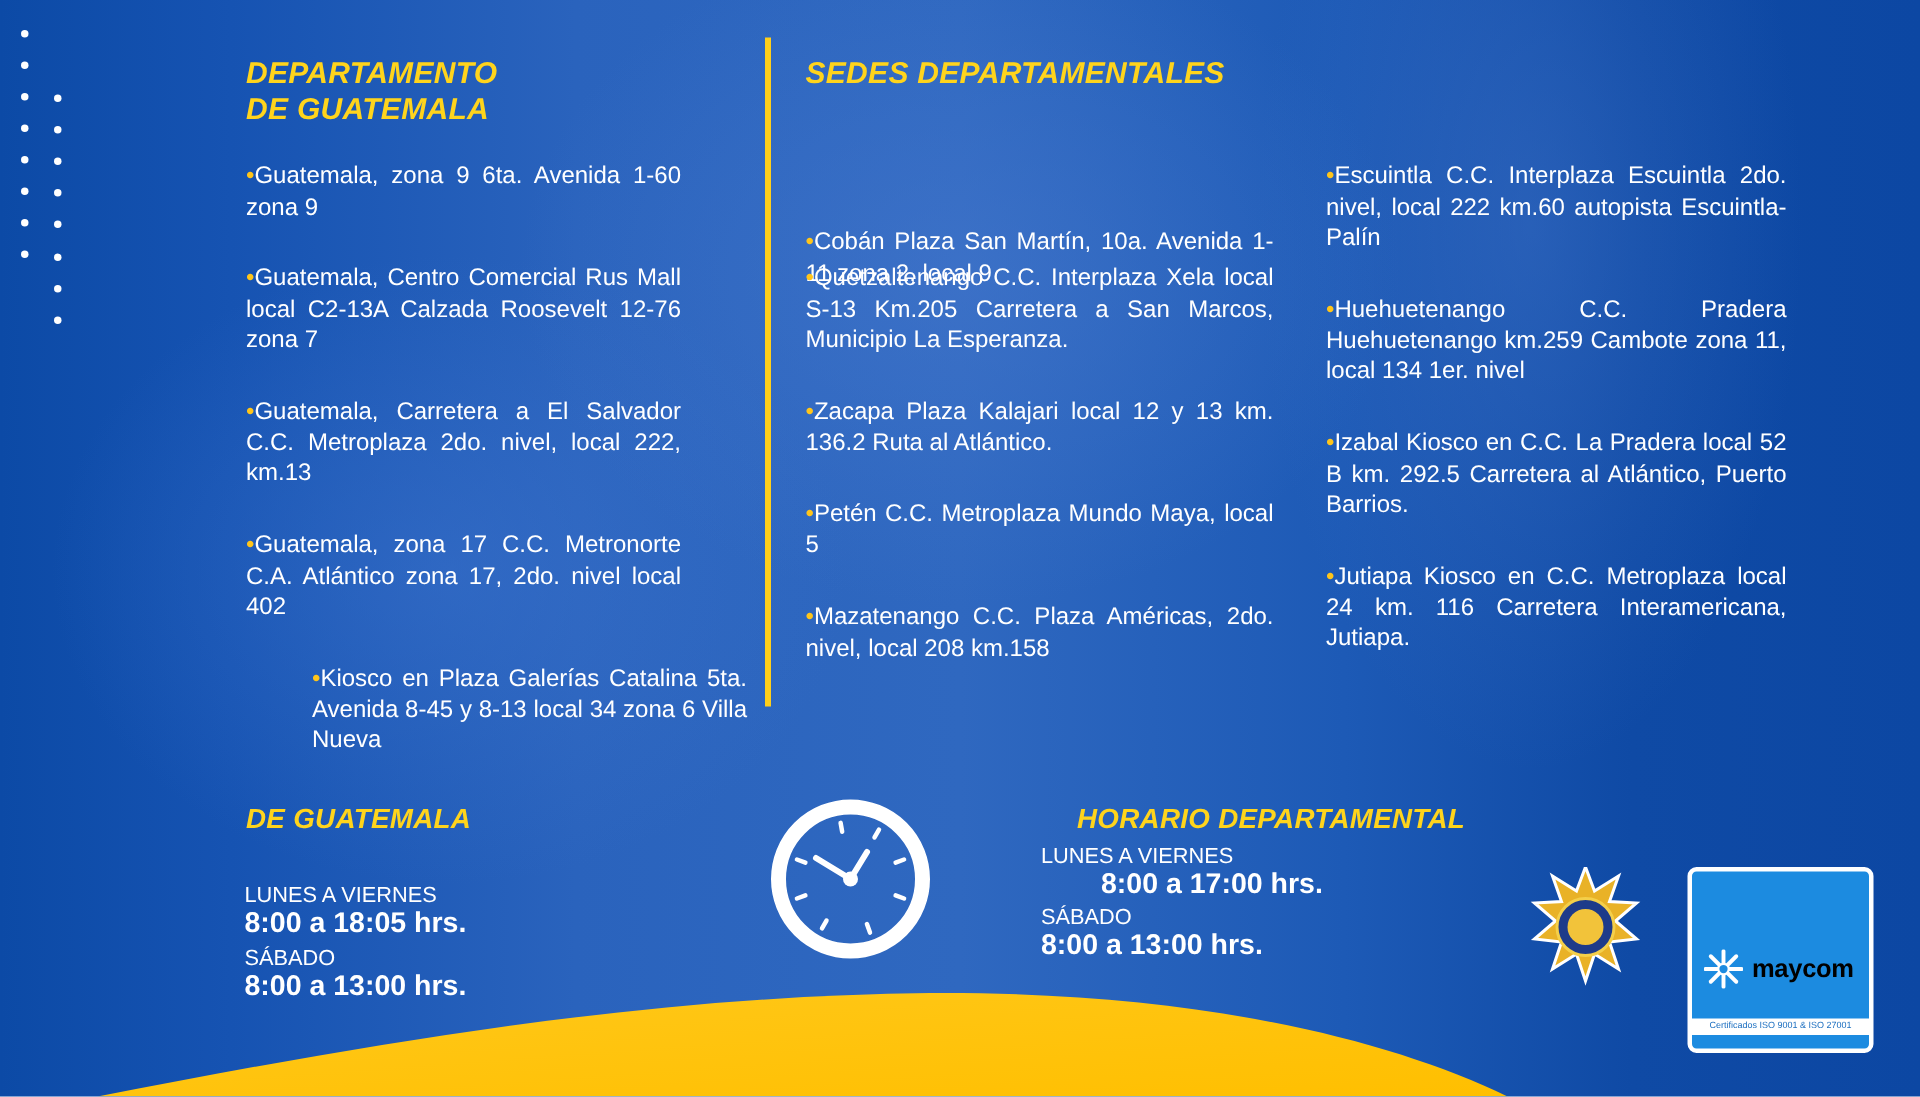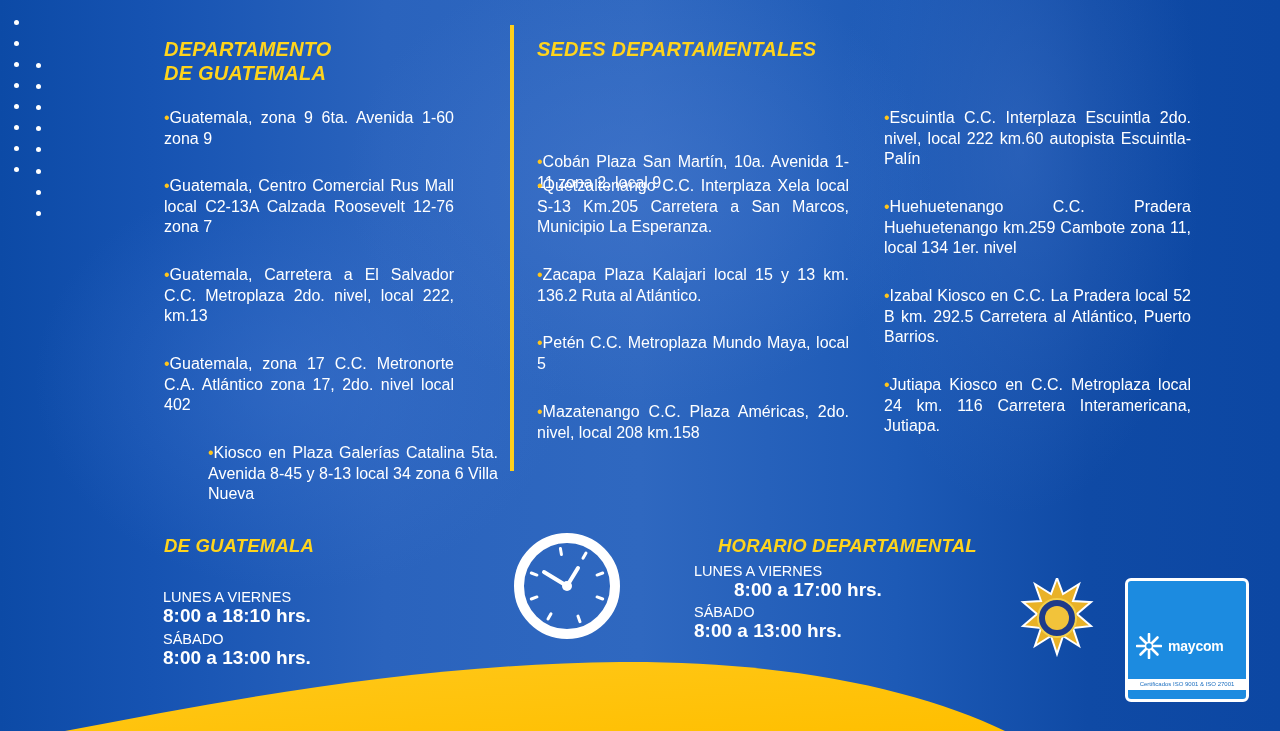--- a/index.html
+++ b/index.html
@@ -30,21 +30,21 @@
   .wave { position: absolute; left: 0; top: 0; width: 1280px; height: 731px; pointer-events: none; }
   .logo-transito { position: absolute; left: 1006px; top: 578px; width: 102px; height: 128px; }
   .maycom {
     position: absolute; left: 1125px; top: 578px; width: 124px; height: 124px;
     border: 3px solid #ffffff; border-radius: 6px; box-sizing: border-box;
     background: #1c8be0;
   }
   .maycom .brand {
     position: absolute; left: 8px; top: 52px; display: flex; align-items: center; gap: 6px;
   }
-  .maycom .brand-name { font-size: 14px; font-weight: 700; color: #ffffff; letter-spacing: -0.2px; }
+  .maycom .brand-name { font-size: 17px; font-weight: 700; color: #000000; letter-spacing: -0.2px; }
   .maycom .cert-band {
     position: absolute; left: 0; right: 0; top: 98px; height: 11px; background: #ffffff;
     color: #1c6fc0; font-size: 6px; line-height: 11px; text-align: center; white-space: nowrap;
   }
 </style>
 </head>
 <body>
 
 <div>
   <span class="dot" style="left:14px;top:20px"></span>
@@ -87,36 +87,36 @@
   <div class="entry" style="left:164px;top:443px;width:290px;margin-left:44px;"><span class="bullet">•</span><span>Kiosco en Plaza Galerías Catalina 5ta. Avenida 8-45 y 8-13 local 34 zona 6 Villa Nueva</span></div>
 </section>
 
 <div class="vline"></div>
 
 <section>
   <div class="heading" style="left:537px;top:37px;text-align:center;">SEDES DEPARTAMENTALES</div>
 
   <div class="entry" style="left:537px;top:108px;width:312px;margin-top:44px;"><span class="bullet">•</span><span>Cobán Plaza San Martín, 10a. Avenida 1-11 zona 2, local 9</span></div>
   <div class="entry" style="left:537px;top:176px;width:312px;"><span class="bullet">•</span><span>Quetzaltenango C.C. Interplaza Xela local S-13 Km.205 Carretera a San Marcos, Municipio La Esperanza.</span></div>
-  <div class="entry" style="left:537px;top:265px;width:312px;"><span class="bullet">•</span><span>Zacapa Plaza Kalajari local 15 y 13 km. 136.2 Ruta al Atlántico.</span></div>
+  <div class="entry" style="left:537px;top:265px;width:312px;"><span class="bullet">•</span><span>Zacapa Plaza Kalajari local 12 y 13 km. 136.2 Ruta al Atlántico.</span></div>
   <div class="entry" style="left:537px;top:333px;width:312px;"><span class="bullet">•</span><span>Petén C.C. Metroplaza Mundo Maya, local 5</span></div>
   <div class="entry" style="left:537px;top:402px;width:312px;"><span class="bullet">•</span><span>Mazatenango C.C. Plaza Américas, 2do. nivel, local 208 km.158</span></div>
 
   <div class="entry" style="left:884px;top:108px;width:307px;"><span class="bullet">•</span><span>Escuintla C.C. Interplaza Escuintla 2do. nivel, local 222 km.60 autopista Escuintla-Palín</span></div>
   <div class="entry" style="left:884px;top:197px;width:307px;"><span class="bullet">•</span><span>Huehuetenango C.C. Pradera Huehuetenango km.259 Cambote zona 11, local 134 1er. nivel</span></div>
   <div class="entry" style="left:884px;top:286px;width:307px;"><span class="bullet">•</span><span>Izabal Kiosco en C.C. La Pradera local 52 B km. 292.5 Carretera al Atlántico, Puerto Barrios.</span></div>
   <div class="entry" style="left:884px;top:375px;width:307px;"><span class="bullet">•</span><span>Jutiapa Kiosco en C.C. Metroplaza local 24 km. 116 Carretera Interamericana, Jutiapa.</span></div>
 </section>
 
 <section>
   <div class="heading" style="left:164px;top:533px;font-size:18.5px;line-height:25px;">
     <div>DE GUATEMALA</div>
   </div>
   <div class="sched-label" style="left:163px;top:588px;">LUNES A VIERNES</div>
-  <div class="sched-time" style="left:163px;top:605px;">8:00 a 18:10 hrs.</div>
+  <div class="sched-time" style="left:163px;top:605px;">8:00 a 18:05 hrs.</div>
   <div class="sched-label" style="left:163px;top:630px;">SÁBADO</div>
   <div class="sched-time" style="left:163px;top:647px;">8:00 a 13:00 hrs.</div>
 </section>
 
 <svg class="abs" style="left:509px;top:528px;" width="116" height="116" viewBox="0 0 116 116">
   <circle cx="58" cy="58" r="48" fill="none" stroke="#ffffff" stroke-width="10"></circle>
   <g stroke="#ffffff" stroke-width="3" stroke-linecap="round">
     <line x1="58" y1="20" x2="58" y2="26" transform="rotate(-10 58 58)"></line>
     <line x1="58" y1="20" x2="58" y2="26" transform="rotate(30 58 58)"></line>
     <line x1="58" y1="20" x2="58" y2="26" transform="rotate(70 58 58)"></line>

